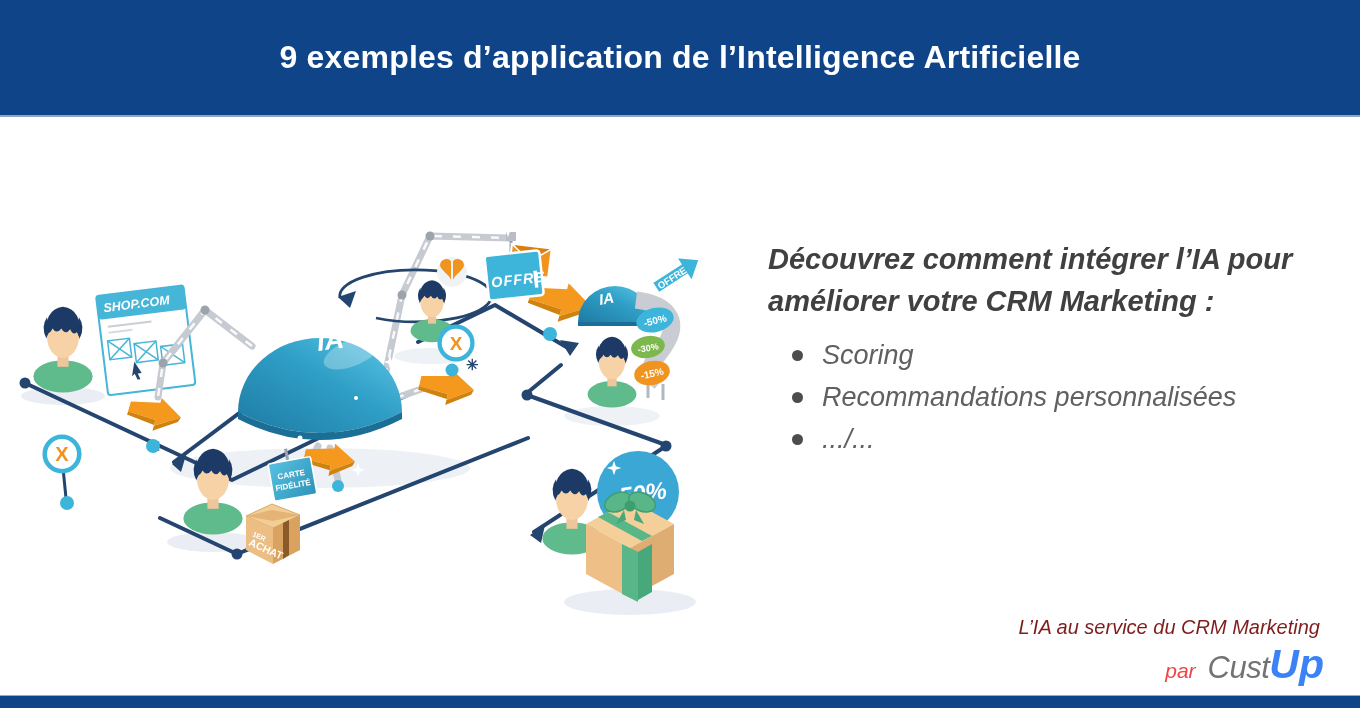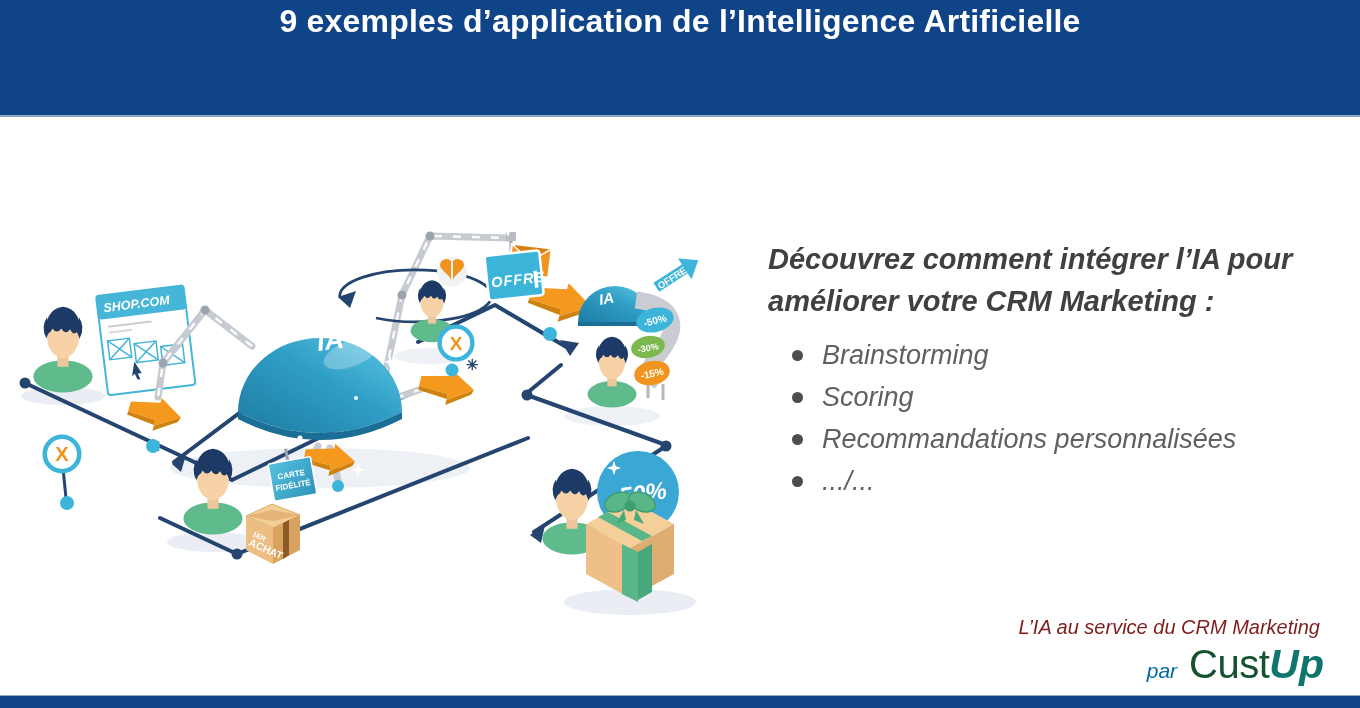--- a/index.html
+++ b/index.html
@@ -4,21 +4,21 @@
 <style>
   html,body{margin:0;padding:0;}
   body{
     width:1360px;height:708px;position:relative;overflow:hidden;
     background:#ffffff;font-family:"Liberation Sans",sans-serif;
   }
   
   .header{
     position:absolute;left:0;top:0;width:1360px;height:115px;
     background:#104489;border-bottom:2px solid #8fa3c4;
-    display:flex;flex-direction:column;justify-content:space-between;align-items:center;
+    display:flex;flex-direction:column;justify-content:center;align-items:center;
   }
   .header .t{
     color:#ffffff;font-weight:bold;font-size:32px;line-height:43px;text-align:center;
     letter-spacing:.2px;
   }
   
   .footer-band{
     position:absolute;left:0;bottom:0;width:1360px;height:12px;
     background:#104489;border-top:1px solid #97a9c6;
   }
@@ -36,23 +36,23 @@
     content:"";position:absolute;left:6px;top:16px;width:11px;height:11px;
     border-radius:50%;background:#4d4d4d;
   }
   .caption{
     position:absolute;left:768px;top:616px;width:552px;text-align:right;
     font-size:20px;font-style:italic;color:#7f1d1d;
   }
   .credit{
     position:absolute;left:768px;top:641px;width:556px;text-align:right;
   }
-  .credit .par{font-size:21px;font-style:italic;color:#0369a1;margin-right:12px;vertical-align:baseline;}
-  .credit .brand1{font-size:40px;color:#14532d;letter-spacing:-.5px;vertical-align:baseline;}
-  .credit .brand2{font-size:41px;color:#0f766e;font-weight:bold;font-style:italic;vertical-align:baseline;}
+  .credit .par{font-size:21px;font-style:italic;color:#ef4444;margin-right:12px;vertical-align:baseline;}
+  .credit .brand1{font-size:31px;color:#737373;letter-spacing:-.5px;vertical-align:baseline;font-style:italic;}
+  .credit .brand2{font-size:41px;color:#3b82f6;font-weight:bold;font-style:italic;vertical-align:baseline;}
   svg text{font-family:"Liberation Sans",sans-serif;}
 </style>
 </head>
 <body>
 
 <div class="header">
   <div class="t">9 exemples d’application de l’Intelligence Artificielle</div>
 </div>
 
 <svg style="position:absolute;left:0;top:150px;" width="760" height="510" viewBox="0 0 760 510">
@@ -284,21 +284,20 @@
         <polygon points="38,12 30,26 40,22" fill="#46a87b"></polygon>
         <polygon points="50,12 58,26 48,22" fill="#46a87b"></polygon>
       </g>
     </g>
   </g>
 </svg>
 
 <div class="content">
   <div class="intro-heading">Découvrez comment intégrer l’IA pour améliorer votre CRM Marketing :</div>
   <ul class="bullets">
-    <li>Brainstorming</li>
     <li>Scoring</li>
     <li>Recommandations personnalisées</li>
     <li>.../...</li>
   </ul>
 </div>
 
 <div class="caption">L’IA au service du CRM Marketing</div>
 
 <div class="credit">
   <span class="par">par</span><span class="brand1">Cust</span><span class="brand2">Up</span>

